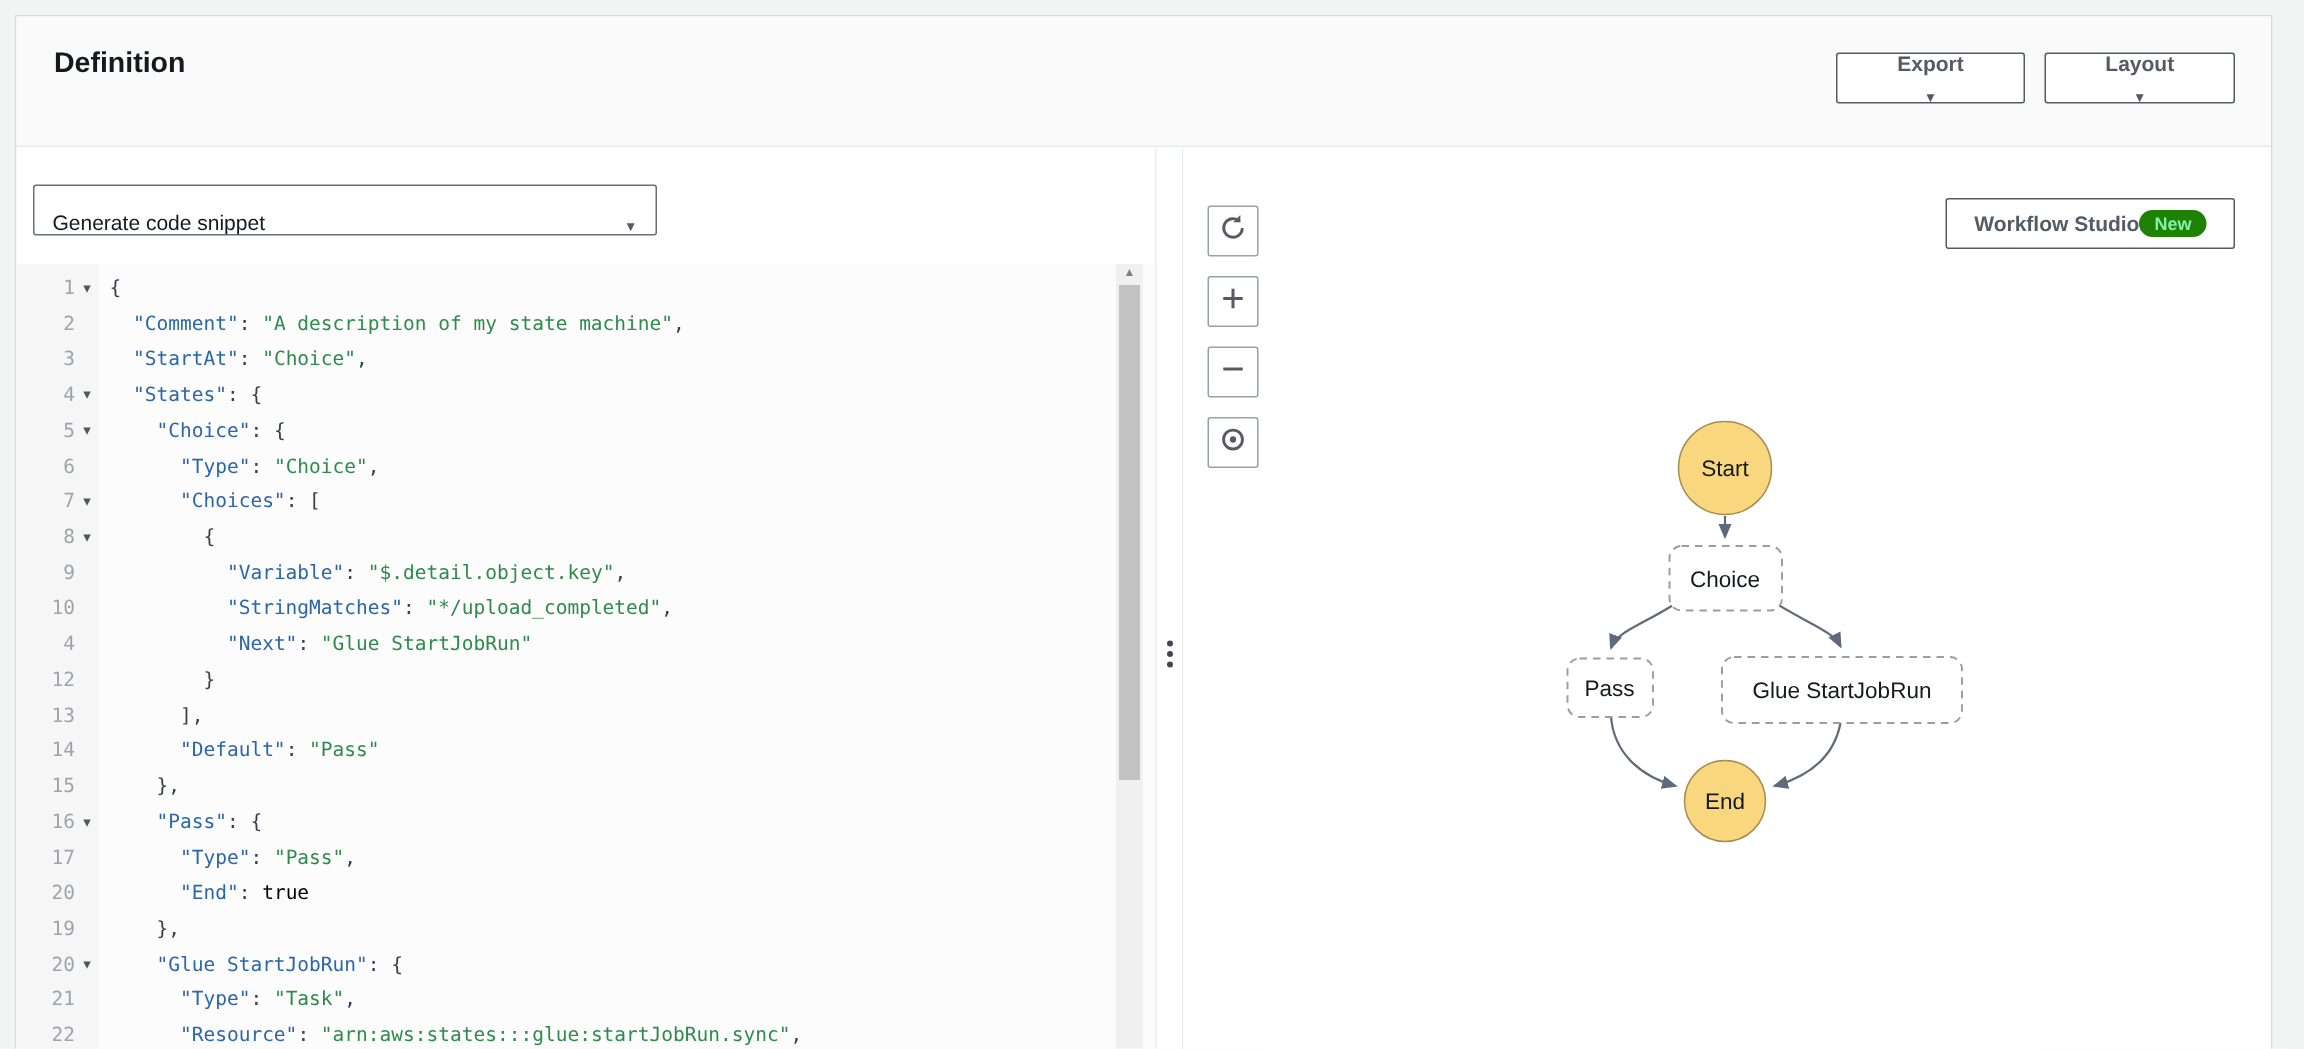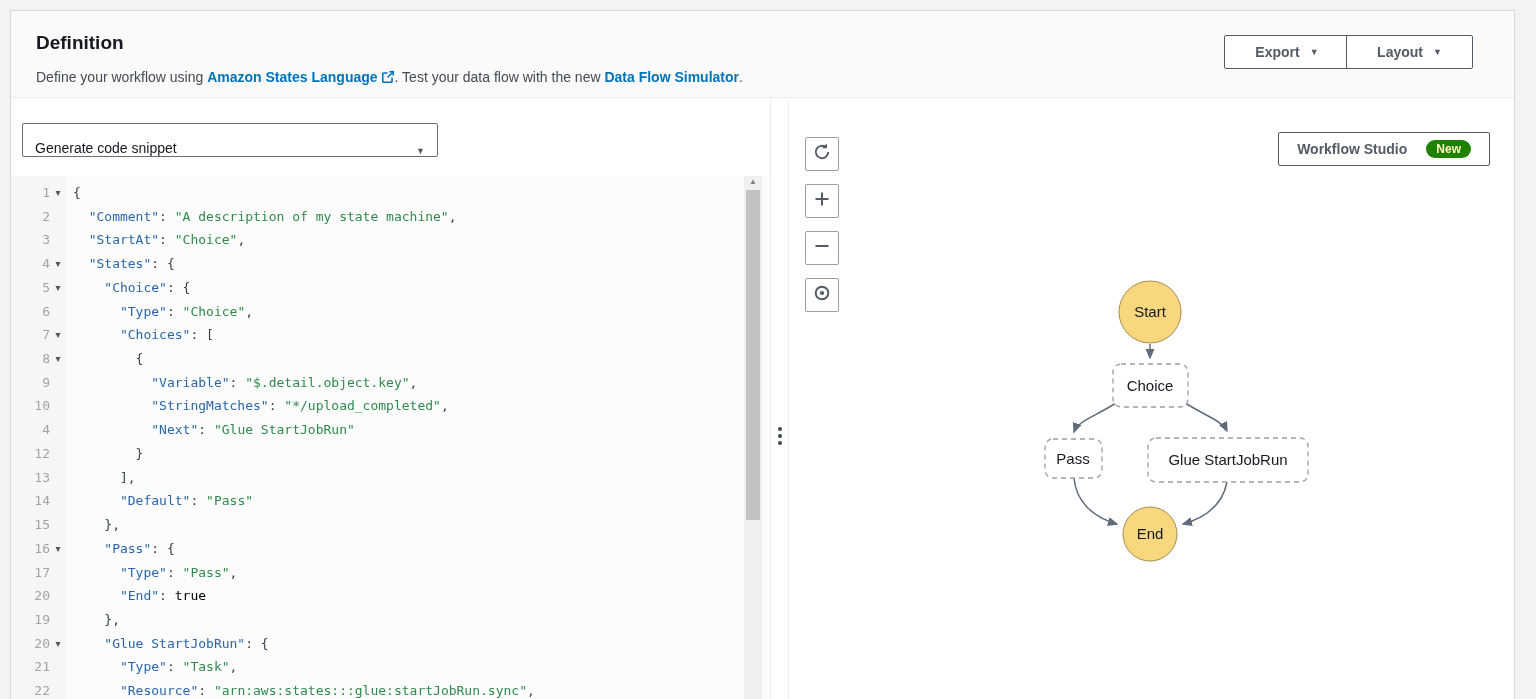--- a/index.html
+++ b/index.html
@@ -14,23 +14,23 @@
   
   .card-header { position:absolute; left:0; top:0; right:0; height:87px;
                  background:#fafafa; border-bottom:1px solid #eaeded; }
   .page-title { position:absolute; left:25px; top:21px; font-size:19px; font-weight:700; color:#16191f; }
   .subtitle { position:absolute; left:25px; top:58px; font-size:14px; color:#444b52; }
   .subtitle a, .subtitle .lnk { color:#0073bb; font-weight:700; text-decoration:none; cursor:pointer; }
   .ext-icon { display:inline-block; vertical-align:-2px; margin-left:3px; }
   .hdr-btn { position:absolute; top:24px; height:34px; background:#fff;
              border:1px solid #545b64; border-radius:2px; color:#545b64;
              font-size:14px; font-weight:700; display:flex; align-items:center;
-             justify-content:center; gap:10px; cursor:pointer; padding:0 22px; }
+             justify-content:center; gap:10px; cursor:pointer; padding:0 22px;flex-direction:column; }
   .btn-export { right:164px; width:126px; }
-  .btn-layout { right:41px;  width:127px; }
+  .btn-layout { right:24px;  width:127px; }
   .caret { font-size:9px; color:#545b64; }
 
   
   .card-body { position:absolute; left:0; top:88px; right:0; bottom:0; }
   .left-panel { position:absolute; left:0; top:0; bottom:0; width:759px; background:#fff; }
   .divider { position:absolute; left:759px; top:0; bottom:0; width:19px; background:#fff;
              border-left:1px solid #eaeded; border-right:1px solid #eaeded; cursor:col-resize; }
   .divider .dot { width:4px; height:4px; border-radius:50%; background:#414750; margin:3px auto; }
   .dots-wrap { position:absolute; left:0; right:0; top:325px; }
   .right-panel { position:absolute; left:778px; top:0; right:0; bottom:0; background:#fff; }
@@ -67,42 +67,35 @@
   .ed-scroll .up { position:absolute; top:1px; left:0; right:0; text-align:center;
                    font-size:8px; color:#7b8087; }
   .ed-thumb { position:absolute; left:2px; top:14px; width:14px; height:330px; background:#c2c2c2; }
 
   
   .ctrl-btn { position:absolute; left:16px; width:34px; height:34px; background:#fff;
               border:1px solid #9aa0a6; border-radius:2px; display:flex; align-items:center;
               justify-content:center; cursor:pointer; }
   .ws-btn { position:absolute; top:33px; right:24px; height:34px; padding:0 18px;
             background:#fff; border:1px solid #545b64; border-radius:2px;
-            display:flex; align-items:center; gap:19px; cursor:pointer; }
+            display:flex; align-items:center; gap:0; cursor:pointer; }
   .ws-label { font-size:14px; font-weight:700; color:#545b64; }
-  .new-badge { background:#1d8102; color:#fef9c3; font-size:12px; font-weight:700;
+  .new-badge { background:#1d8102; color:#86efac; font-size:12px; font-weight:700;
                padding:2px 10px; border-radius:10px; }
   .diagram { position:absolute; left:231px; top:172px; }
   .node-label { font-family:"Liberation Sans", sans-serif; font-size:15px; fill:#16191f; }
 </style>
 </head>
 <body>
 
 <div class="page">
   <div class="card">
 
     <div class="card-header">
       <div class="page-title">Definition</div>
-      <div class="subtitle">
-        <span>Define your workflow using </span><span class="lnk">Amazon States Language</span><span class="ext-icon"><svg width="14" height="14" viewBox="0 0 16 16">
-              <path d="M12.6 8.6V13a1 1 0 0 1-1 1H3a1 1 0 0 1-1-1V4.4a1 1 0 0 1 1-1h4.4" fill="none" stroke="#0073bb" stroke-width="1.8"></path>
-              <path d="M9.6 2H14v4.4" fill="none" stroke="#0073bb" stroke-width="1.8"></path>
-              <path d="M14 2 7.4 8.6" fill="none" stroke="#0073bb" stroke-width="1.8"></path>
-            </svg></span><span>. Test your data flow with the new </span><span class="lnk">Data Flow Simulator</span><span>.</span>
-      </div>
       <div class="hdr-btn btn-export">
         <span>Export</span>
         <span class="caret">▼</span>
       </div>
       <div class="hdr-btn btn-layout">
         <span>Layout</span>
         <span class="caret">▼</span>
       </div>
     </div>
 

